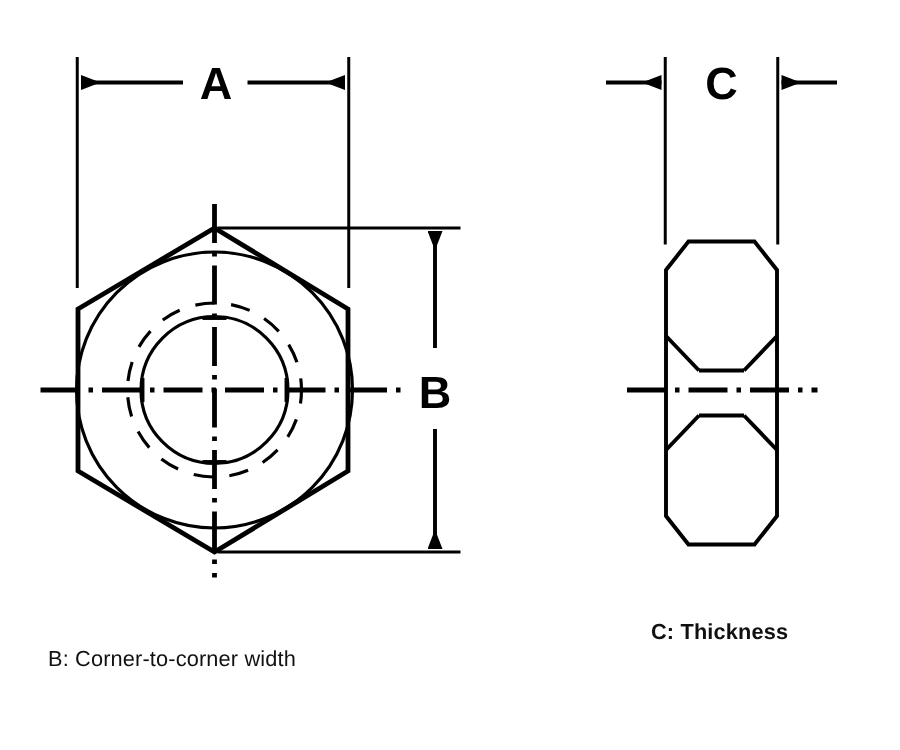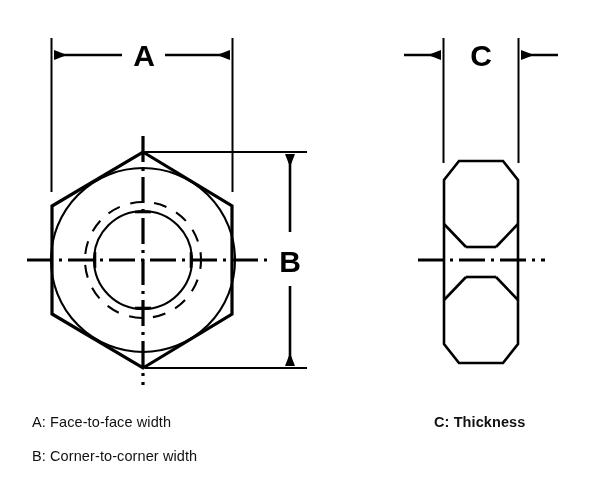--- a/index.html
+++ b/index.html
@@ -35,21 +35,21 @@
   }
   .legend-text {
     position: absolute;
     font-family: "Liberation Sans", sans-serif;
     font-size: 14.5px;
     color: #111111;
     white-space: nowrap;
     letter-spacing: 0.1px;
   }
   #legend-a { left: 32px; top: 414px; }
-  #legend-b { left: 32px; top: 448px; }
+  #legend-b { left: 32px; top: 432px; }
   #legend-c { left: 434px; top: 414px; font-weight: bold; }
 </style>
 </head>
 <body>
 
 <div id="page">
 
   <svg id="drawing-svg" viewBox="0 0 600 500">
 
     <defs>
@@ -118,19 +118,18 @@
       <line x1="518.5" y1="38" x2="518.5" y2="163" stroke="#000000" stroke-width="2"></line>
 
       <line x1="404" y1="55" x2="441" y2="55" stroke="#000000" stroke-width="2.6" marker-end="url(#arrowLeft)"></line>
       <line x1="558" y1="55" x2="521" y2="55" stroke="#000000" stroke-width="2.6" marker-end="url(#arrowLeft)"></line>
 
       <text class="dim-letter" x="481" y="66" text-anchor="middle">C</text>
     </g>
 
   </svg>
 
-  <div class="legend-text" id="legend-a">A: Face-to-face width</div>
 
   <div class="legend-text" id="legend-b">B: Corner-to-corner width</div>
 
   <div class="legend-text" id="legend-c">C: Thickness</div>
 
 </div>
 
 </body></html>

